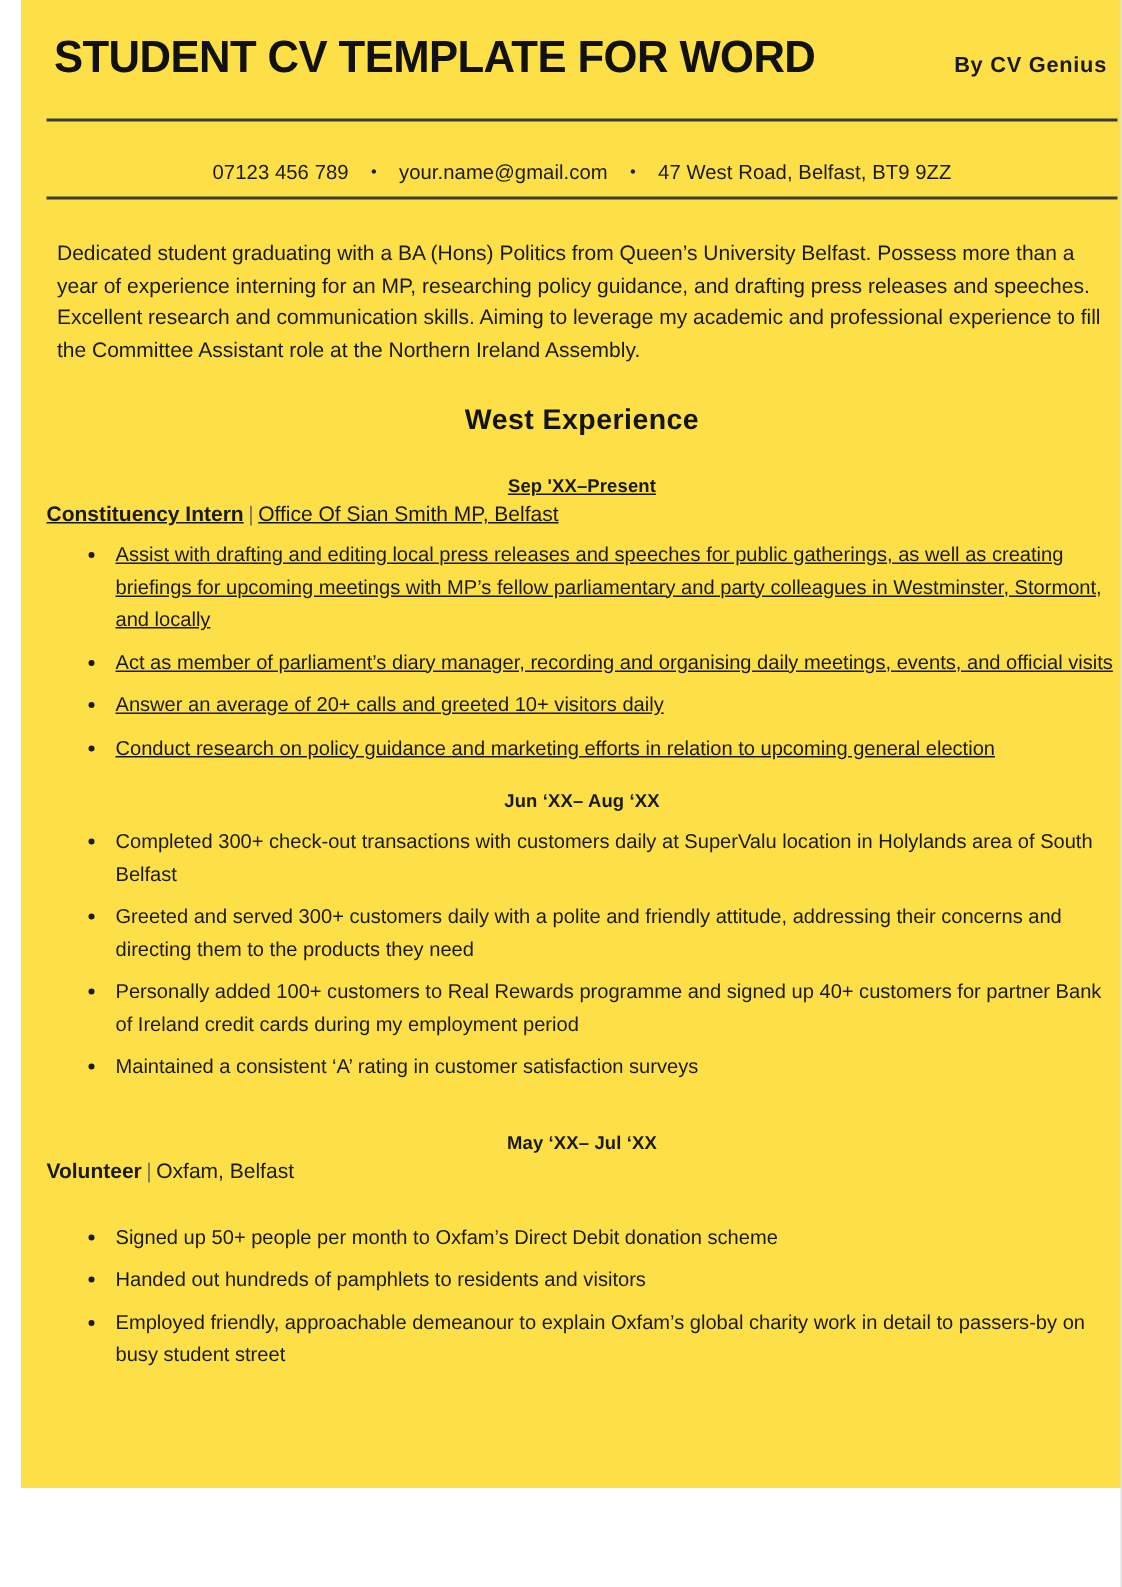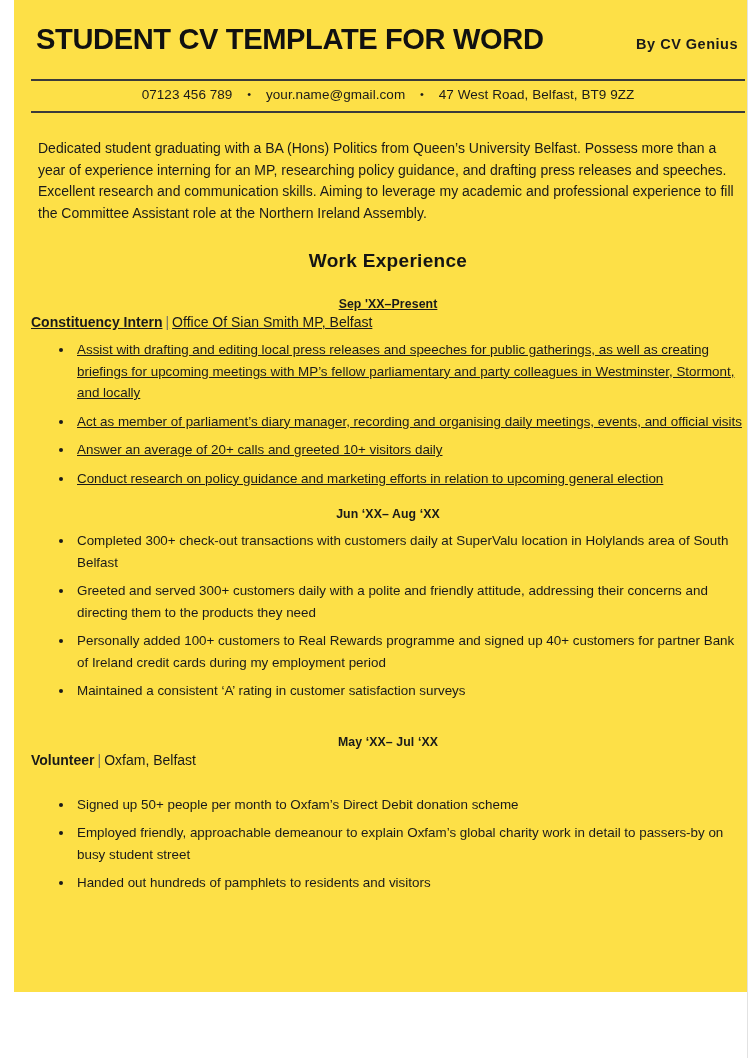--- a/index.html
+++ b/index.html
@@ -73,21 +73,21 @@
     height: 2px;
     background: #3b3b3b;
     margin: 0;
   }
   .rule-top { margin-top: 23px; }
 
   .contact-bar {
     text-align: center;
     font-size: 13.5px;
     color: #1a1a1a;
-    padding: 6px 0 9px 0;
+    padding: 26px 0 9px 0;
     letter-spacing: 0.05px;
   }
   .contact-bar .sep {
     display: inline-block;
     padding: 0 11px;
     font-size: 11px;
     position: relative;
     top: -1px;
   }
 
@@ -177,21 +177,21 @@
       <span class="sep">•</span>
       <span>your.name@gmail.com</span>
       <span class="sep">•</span>
       <span>47 West Road, Belfast, BT9 9ZZ</span>
     </div>
 
     <div class="rule rule-bottom"></div>
 
     <div class="summary">Dedicated student graduating with a BA (Hons) Politics from Queen’s University Belfast. Possess more than a year of experience interning for an MP, researching policy guidance, and drafting press releases and speeches. Excellent research and communication skills. Aiming to leverage my academic and professional experience to fill the Committee Assistant role at the Northern Ireland Assembly.</div>
 
-    <div class="section-heading">Work Experience</div>
+    <div class="section-heading">West Experience</div>
 
     <div class="job job-1">
       <div class="job-dates">Sep 'XX–Present</div>
       <div class="job-title-line">
         <span class="role">Constituency Intern</span><span class="pipe">|</span><span class="employer">Office Of Sian Smith MP, Belfast</span>
       </div>
       <ul class="bullets">
         <li>Assist with drafting and editing local press releases and speeches for public gatherings, as well as creating briefings for upcoming meetings with MP’s fellow parliamentary and party colleagues in Westminster, Stormont, and locally</li>
         <li>Act as member of parliament’s diary manager, recording and organising daily meetings, events, and official visits</li>
         <li>Answer an average of 20+ calls and greeted 10+ visitors daily</li>
@@ -209,19 +209,19 @@
       </ul>
     </div>
 
     <div class="job job-3">
       <div class="job-dates">May ‘XX– Jul ‘XX</div>
       <div class="job-title-line">
         <span class="role">Volunteer</span><span class="pipe">|</span><span class="employer">Oxfam, Belfast</span>
       </div>
       <ul class="bullets">
         <li>Signed up 50+ people per month to Oxfam’s Direct Debit donation scheme</li>
+        <li>Handed out hundreds of pamphlets to residents and visitors</li>
         <li>Employed friendly, approachable demeanour to explain Oxfam’s global charity work in detail to passers-by on busy student street</li>
-        <li>Handed out hundreds of pamphlets to residents and visitors</li>
       </ul>
     </div>
 
   </div>
 </div>
 
 </body></html>

